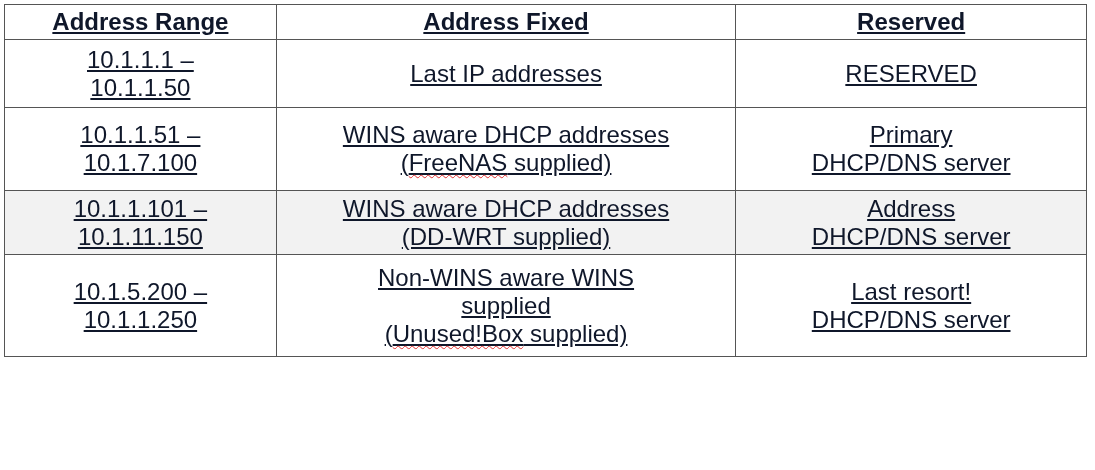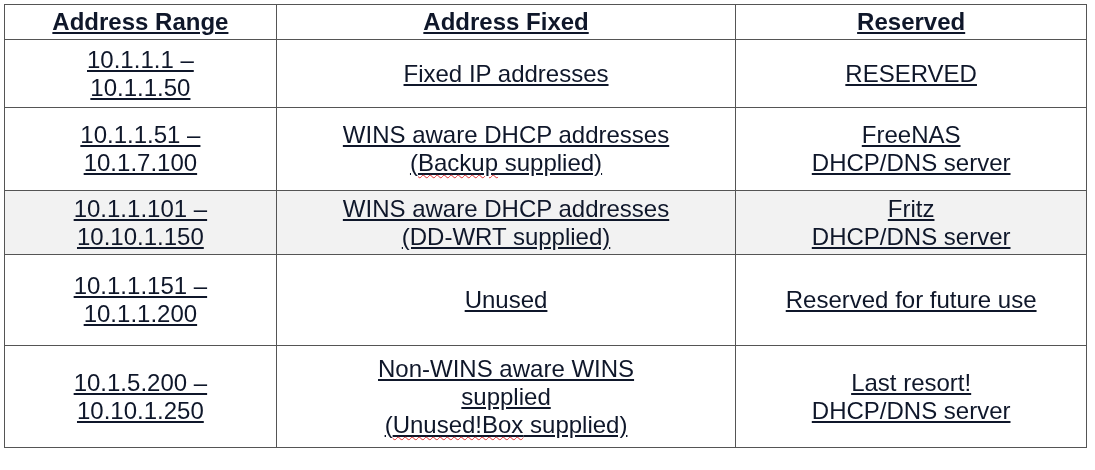--- a/index.html
+++ b/index.html
@@ -38,70 +38,58 @@
       <th>Reserved</th>
     </tr>
   </thead>
   <tbody>
     <tr style="height:68px">
       <td>
         <span class="line">10.1.1.1 –</span>
         <span class="line">10.1.1.50</span>
       </td>
       <td>
-        <span class="line">Fixed IP addresses</span>
+        <span class="line">Last IP addresses</span>
       </td>
       <td>
         <span class="line">RESERVED</span>
       </td>
     </tr>
     <tr style="height:83px">
       <td>
         <span class="line">10.1.1.51 –</span>
         <span class="line">10.1.7.100</span>
       </td>
       <td>
         <span class="line">WINS aware DHCP addresses</span>
-        <span class="line">(<span class="spell">Backup</span> supplied)</span>
+        <span class="line">(<span class="spell">FreeNAS</span> supplied)</span>
       </td>
       <td>
-        <span class="line">FreeNAS</span>
+        <span class="line">Primary</span>
         <span class="line">DHCP/DNS server</span>
       </td>
     </tr>
     <tr class="shaded" style="height:64px">
       <td>
         <span class="line">10.1.1.101 –</span>
-        <span class="line">10.10.1.150</span>
+        <span class="line">10.1.11.150</span>
       </td>
       <td>
         <span class="line">WINS aware DHCP addresses</span>
         <span class="line">(DD-WRT supplied)</span>
       </td>
       <td>
-        <span class="line">Fritz</span>
+        <span class="line">Address</span>
         <span class="line">DHCP/DNS server</span>
-      </td>
-    </tr>
-    <tr style="height:91px">
-      <td>
-        <span class="line">10.1.1.151 –</span>
-        <span class="line">10.1.1.200</span>
-      </td>
-      <td>
-        <span class="line">Unused</span>
-      </td>
-      <td>
-        <span class="line">Reserved for future use</span>
       </td>
     </tr>
     <tr style="height:102px">
       <td>
         <span class="line">10.1.5.200 –</span>
-        <span class="line">10.10.1.250</span>
+        <span class="line">10.1.1.250</span>
       </td>
       <td>
         <span class="line">Non-WINS aware WINS</span>
         <span class="line">supplied</span>
         <span class="line">(<span class="spell">Unused!Box</span> supplied)</span>
       </td>
       <td>
         <span class="line">Last resort!</span>
         <span class="line">DHCP/DNS server</span>
       </td>

